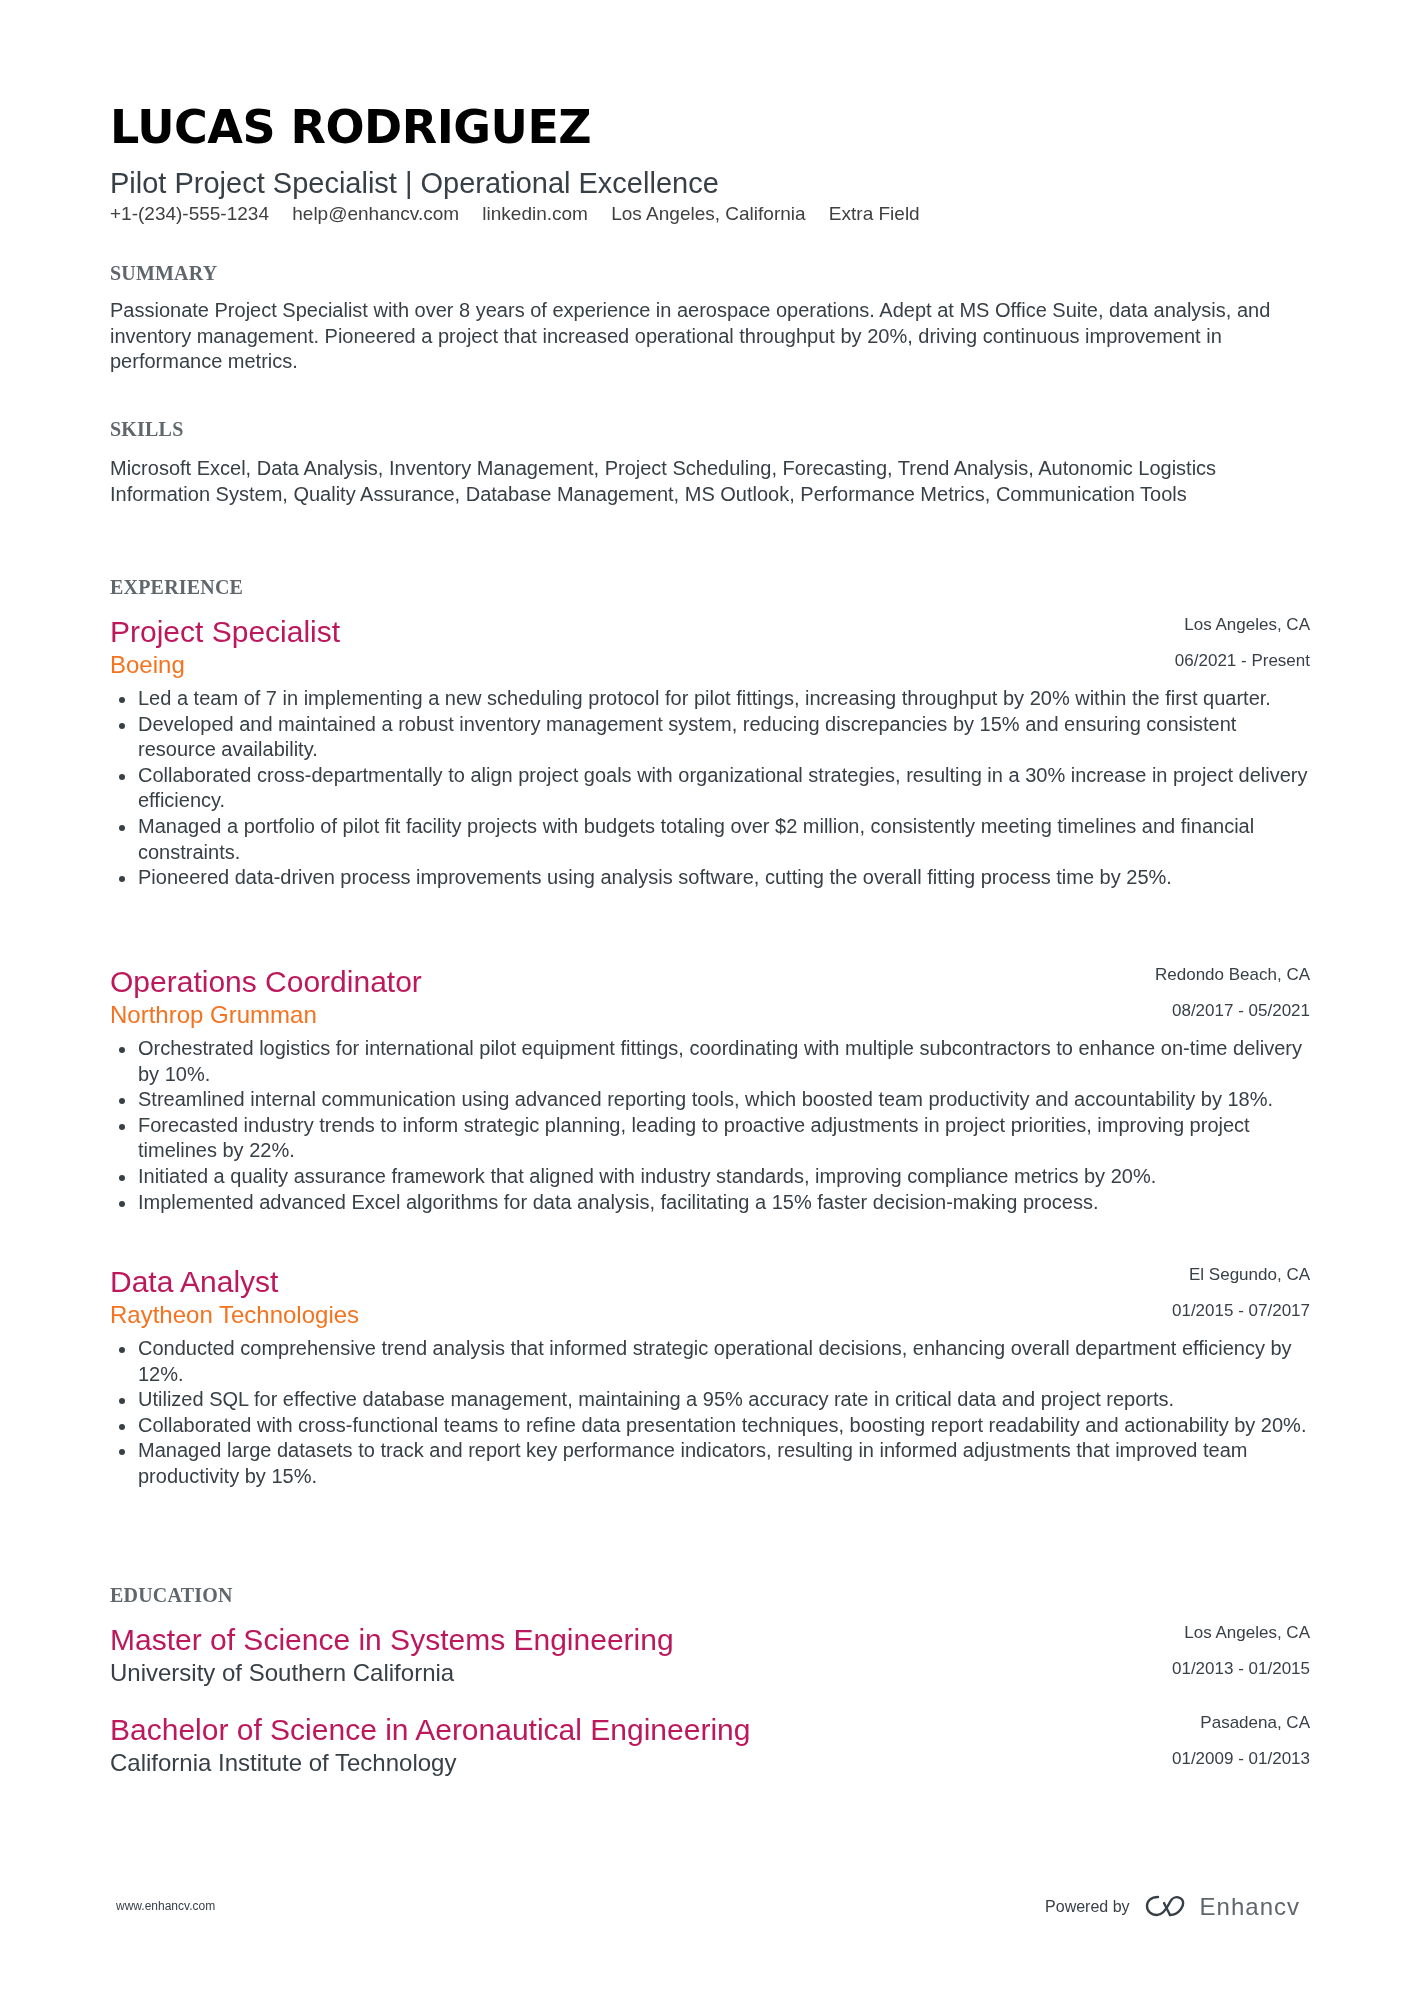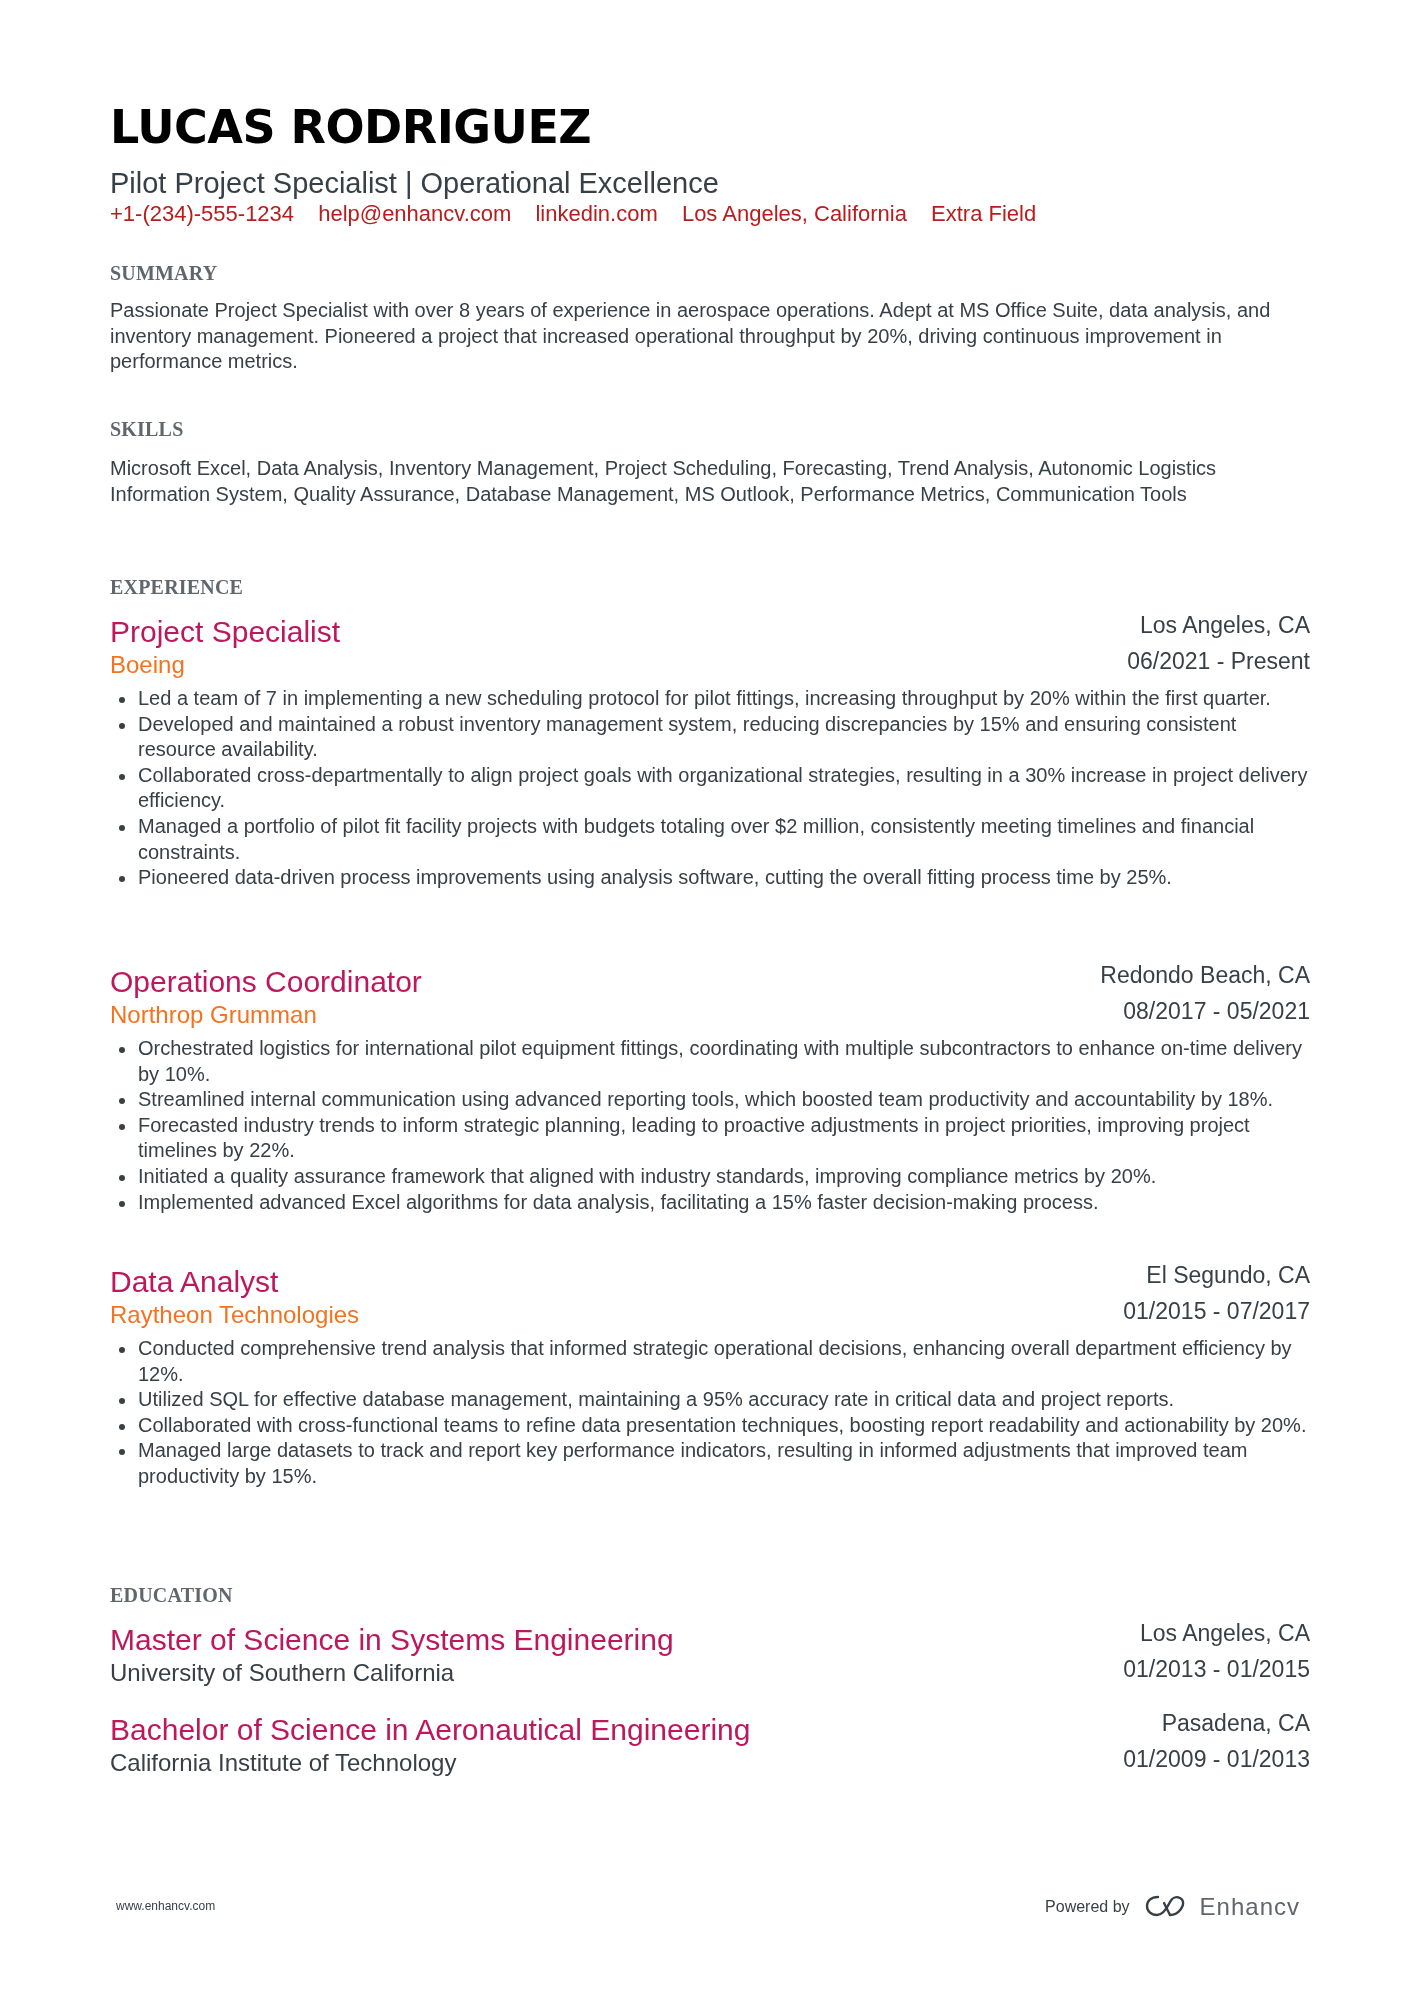--- a/index.html
+++ b/index.html
@@ -2,29 +2,29 @@
 <html><head>
 <meta charset="utf-8">
 <style>
   html, body { margin: 0; padding: 0; background: #ffffff; }
   body { width: 1410px; height: 1995px; position: relative; overflow: hidden;
          font-family: "Liberation Sans", "DejaVu Sans", sans-serif; color: #384047; }
   .page { position: absolute; left: 110px; top: 0; width: 1200px; }
   .name { position: absolute; left: 0; top: 95px; font-family: "DejaVu Sans", sans-serif;
           font-weight: bold; font-size: 46px; letter-spacing: -0.5px; color: #000; line-height: 64px; }
   .subtitle { position: absolute; left: 0; top: 166px; font-size: 29px; color: #384047; line-height: 34px; }
-  .contacts { position: absolute; left: 0; top: 202px; font-size: 22px; color: #b91c1c; line-height: 24px; white-space: nowrap; }
+  .contacts { position: absolute; left: 0; top: 202px; font-size: 19px; color: #404040; line-height: 24px; white-space: nowrap; }
   .contacts span { margin-right: 18px; }
   .section-title { position: absolute; left: 0; font-family: Liberation Serif, serif; font-weight: bold;
                    font-size: 20px; color: #5f676d; line-height: 26px; letter-spacing: 0.2px; }
   .para { position: absolute; left: 0; width: 1195px; font-size: 20px; line-height: 25.6px; color: #384047; }
   .entry-title { position: absolute; left: 0; font-size: 30px; color: #be185d; line-height: 36px; white-space: nowrap; }
   .entry-sub { position: absolute; left: 0; font-size: 24px; color: #f5731f; line-height: 30px; white-space: nowrap; }
   .entry-sub.school { color: #384047; }
-  .meta { position: absolute; right: 0; font-size: 23px; color: #384047; line-height: 22px; text-align: center; white-space: nowrap; }
+  .meta { position: absolute; right: 0; font-size: 17px; color: #384047; line-height: 22px; text-align: center; white-space: nowrap; }
   ul.bullets { position: absolute; left: 0; width: 1200px; margin: 0; padding: 0; list-style: none; }
   ul.bullets li { position: relative; padding-left: 28px; font-size: 20px; line-height: 25.6px; color: #384047; }
   ul.bullets li::before { content: ""; position: absolute; left: 9px; top: 11px; width: 6px; height: 6px;
                           border-radius: 50%; background: #384047; }
   .footer-left { position: absolute; left: 116px; top: 1899px; font-size: 12px; color: #384047; }
   .footer-right { position: absolute; right: 110px; top: 1893px; display: flex; align-items: center; gap: 14px; }
   .powered { font-size: 16px; color: #384047; }
   .logo { display: flex; gap: 10px; }
   .logo-word { font-size: 24px; color: #5f676d; letter-spacing: 1px; }
 </style>

